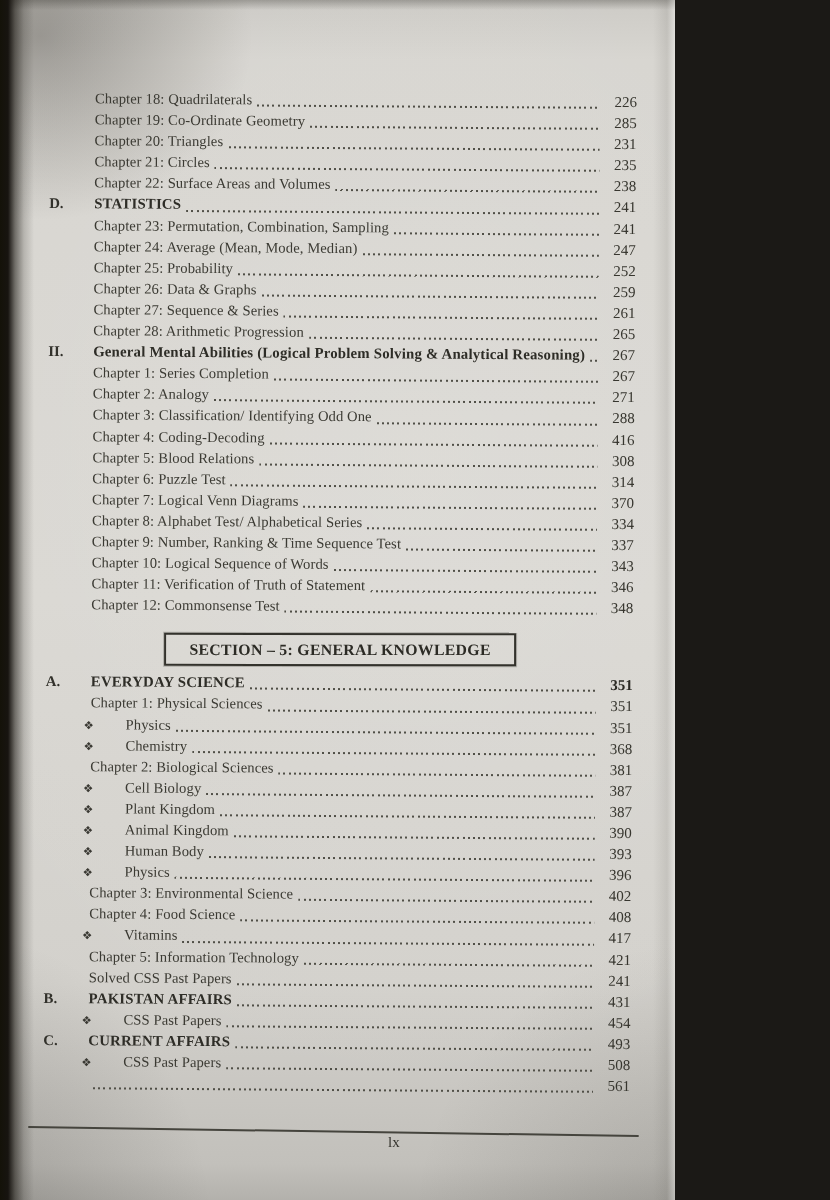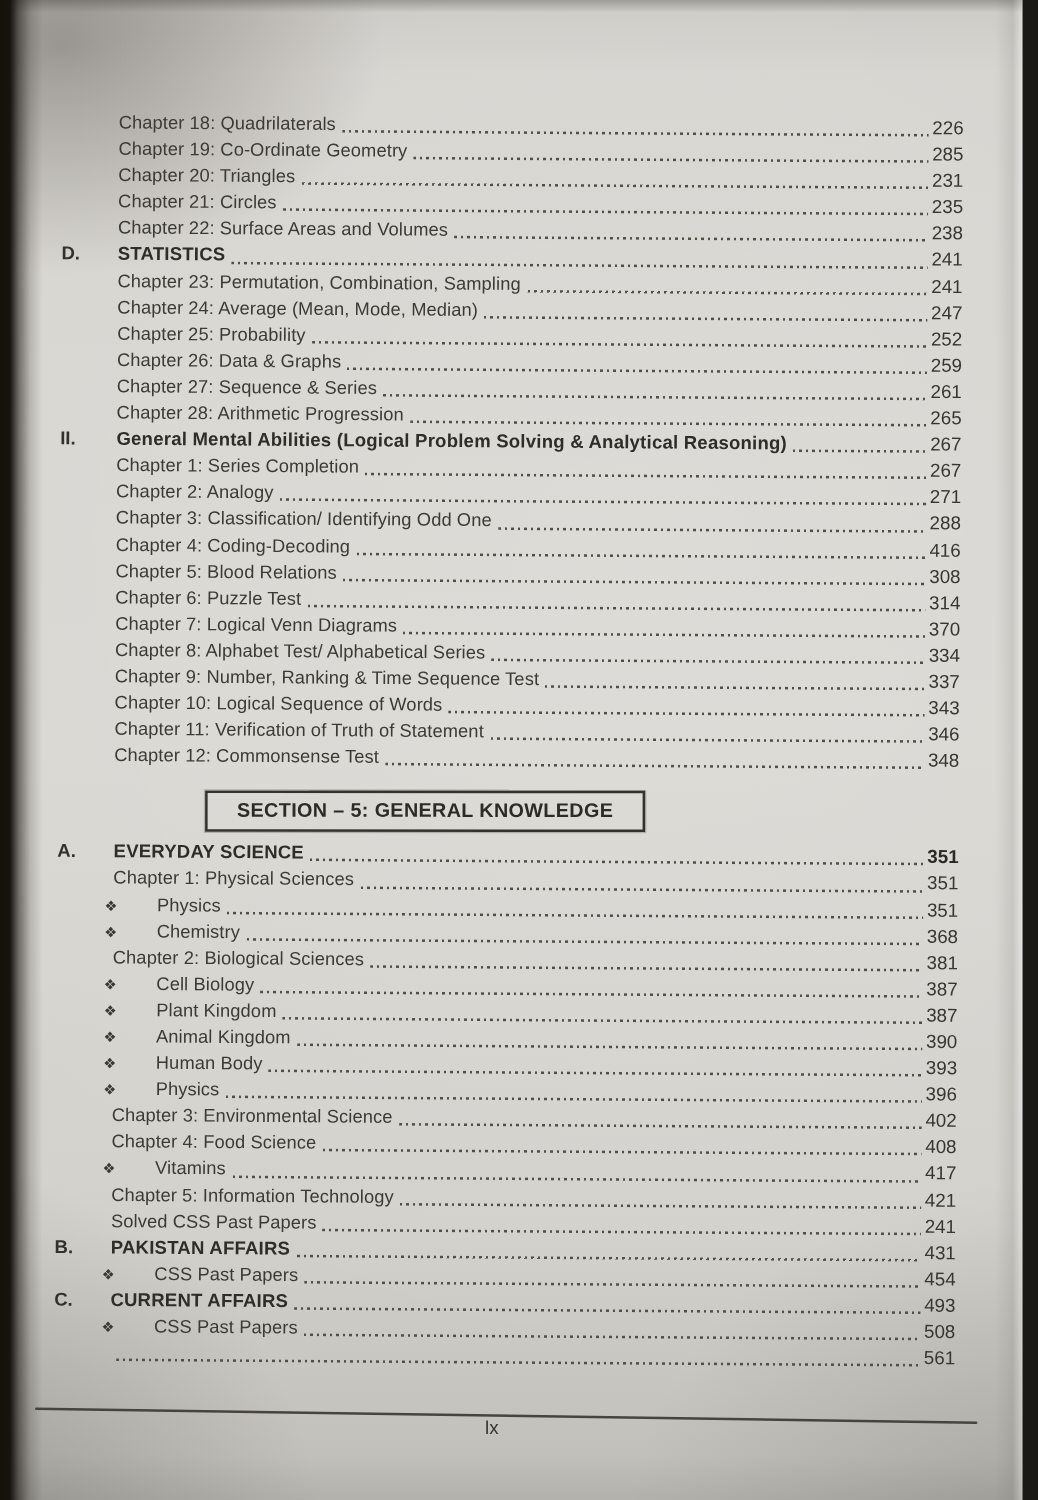--- a/index.html
+++ b/index.html
@@ -1,18 +1,18 @@
 <!DOCTYPE html>
 <html><head>
 <meta charset="utf-8">
 <style>
   html,body{margin:0;padding:0;background:#1b1916;}
   .photo{
-    position:relative;width:818px;height:1200px;overflow:hidden;
-    font-family:Liberation Sans, sans-serif;color:#3b3a33;
+    position:relative;width:675px;height:1200px;overflow:hidden;
+    font-family:Liberation Serif, serif;color:#3b3a33;
     background:
       radial-gradient(45% 22% at 6% 3%, rgba(20,16,10,.30), rgba(20,16,10,0) 70%),
       radial-gradient(60% 35% at 103% 103%, rgba(40,38,32,.16), rgba(40,38,32,0) 70%),
       radial-gradient(55% 40% at -4% 104%, rgba(30,28,24,.22), rgba(30,28,24,0) 65%),
       radial-gradient(120% 80% at 62% 38%, rgba(255,255,255,.10), rgba(255,255,255,0) 70%),
       linear-gradient(180deg,#cccac5 0,#d7d5d0 5%,#dad8d3 50%,#d3d1cc 82%,#c2c0bb 97%,#b3b1ac 100%);
   }
   .edge-left{position:absolute;left:0;top:0;bottom:0;width:34px;
     background:linear-gradient(90deg,#141209 0,#171410 8px,rgba(25,22,16,.55) 15px,rgba(25,22,16,.18) 24px,rgba(25,22,16,0) 34px);}
   .edge-right{position:absolute;right:0;top:0;bottom:0;width:22px;
@@ -21,21 +21,21 @@
     background:linear-gradient(180deg,rgba(30,28,22,.28),rgba(30,28,22,0));}
   .content{position:absolute;left:50px;right:38px;top:90px;transform:rotate(.4deg);transform-origin:50% 0;}
   .row{display:flex;align-items:baseline;height:21.1px;line-height:21.1px;font-size:14.6px;white-space:nowrap;}
   .lbl{width:45px;flex:0 0 auto;font-weight:bold;font-size:14.8px;color:#32312b;}
   .row.topic .lbl{width:38px;}
   .bullet{width:42px;flex:0 0 auto;font-size:11.5px;color:#3a3933;}
   .txt{flex:0 0 auto;letter-spacing:.1px;}
   .row.heading .txt{font-weight:bold;font-size:14.8px;color:#2e2d27;letter-spacing:.2px;}
   .dots{flex:1 1 auto;height:2px;align-self:flex-end;margin:0 3px 4px 5px;
     background:repeating-linear-gradient(to right,#504f47 0,#504f47 2px,transparent 2px,transparent 5.2px);}
-  .num{flex:0 0 auto;min-width:34px;text-align:left;font-size:15px;color:#37362f;}
+  .num{flex:0 0 auto;min-width:34px;text-align:right;font-size:15px;color:#37362f;}
   .num.b{font-weight:bold;color:#2b2a24;}
   .section-box{width:348px;margin:16px 0 7px 118px;border:2.6px solid #33322c;
     text-align:center;padding:6px 0 5px 0;transform:rotate(-.35deg);
     box-shadow:0 0 0 1px rgba(51,50,44,.25);}
   .section-box .sb-txt{font-weight:bold;font-size:15.8px;color:#2c2b25;letter-spacing:.3px;}
   .footer-rule{position:absolute;left:28px;right:36px;top:1126px;height:2.2px;background:#45443d;
     transform:rotate(.85deg);transform-origin:0 50%;border-radius:2px;}
   .footer-pg{position:absolute;left:388px;top:1134px;width:40px;
     font-size:15px;color:#35342e;}
 </style>

